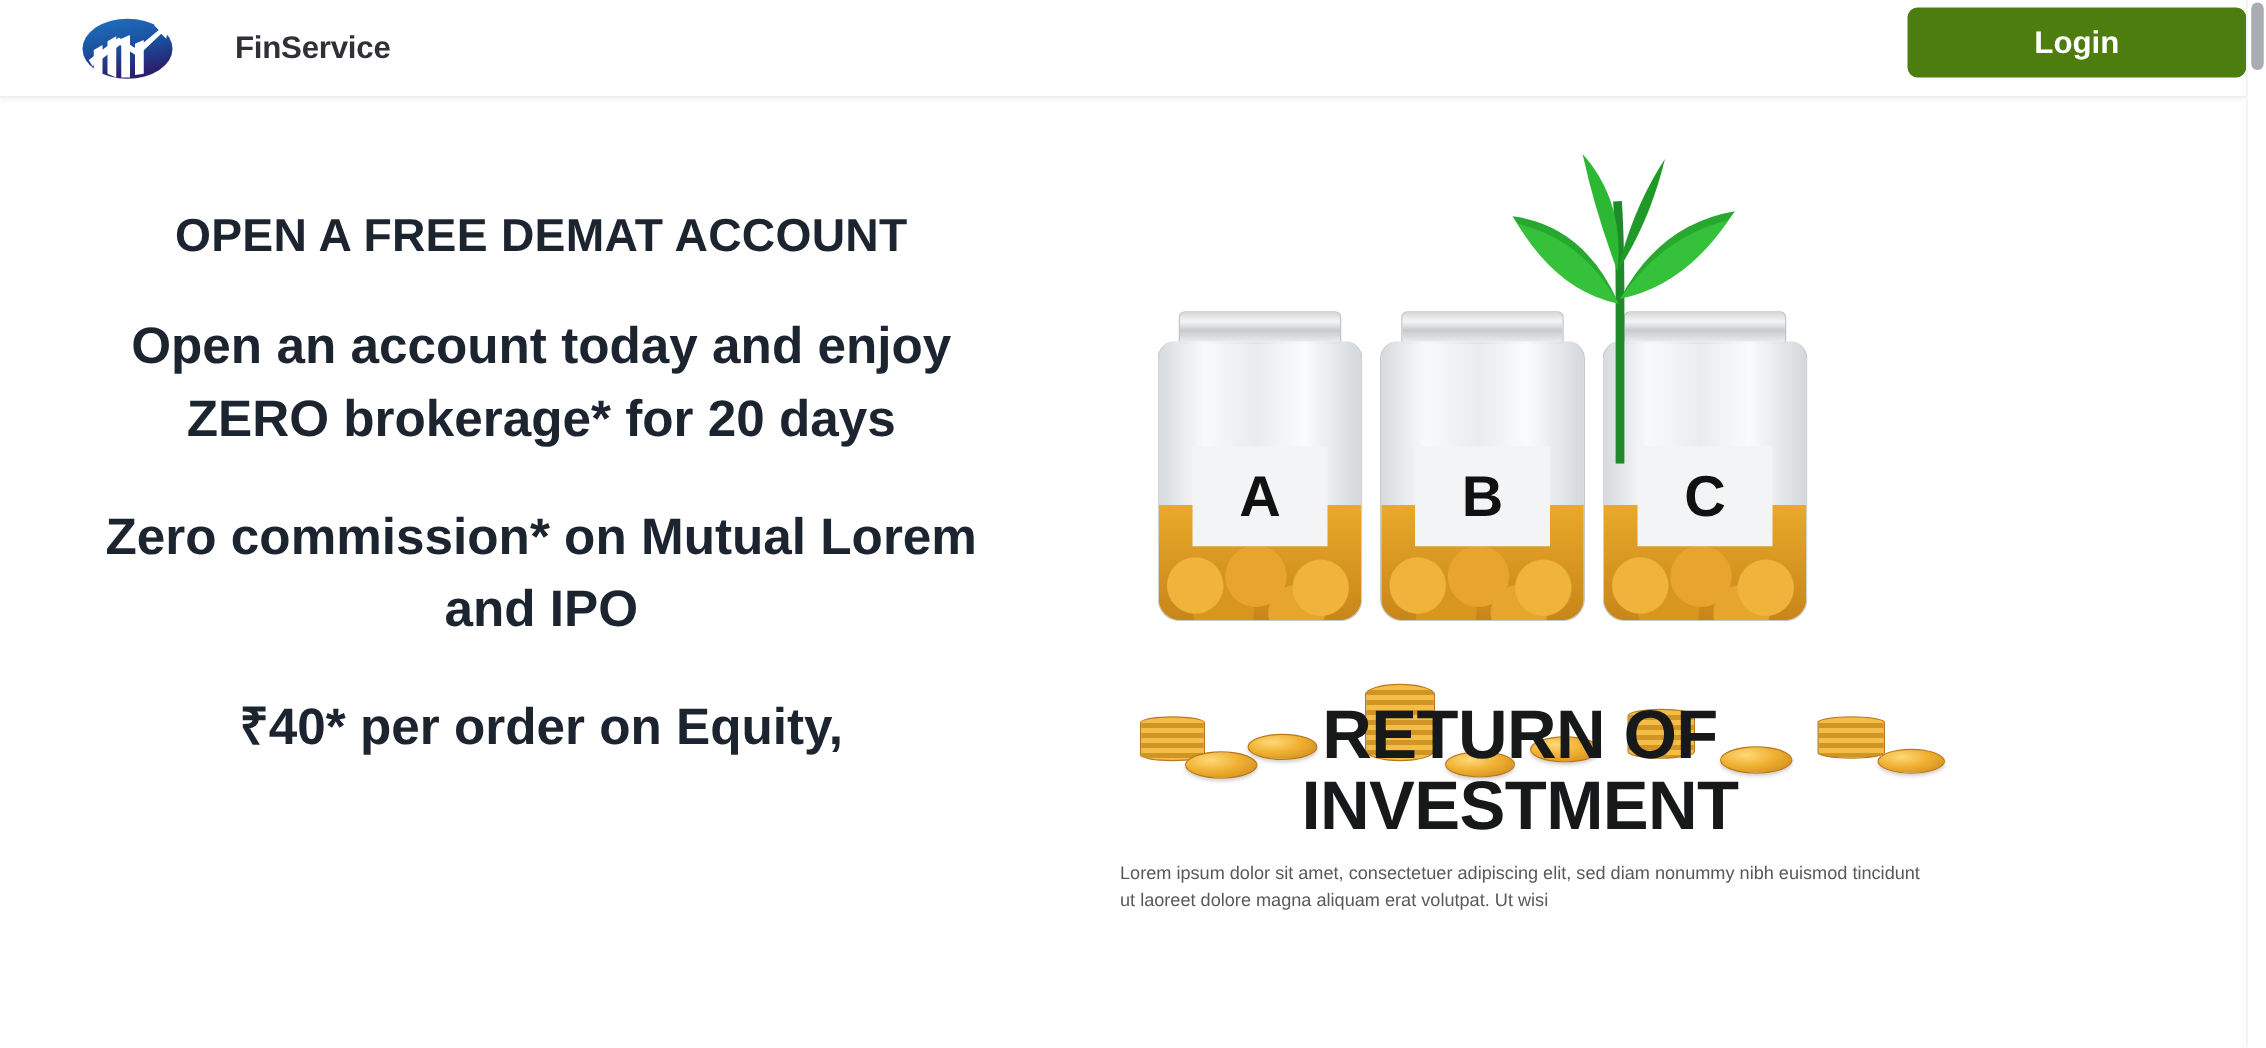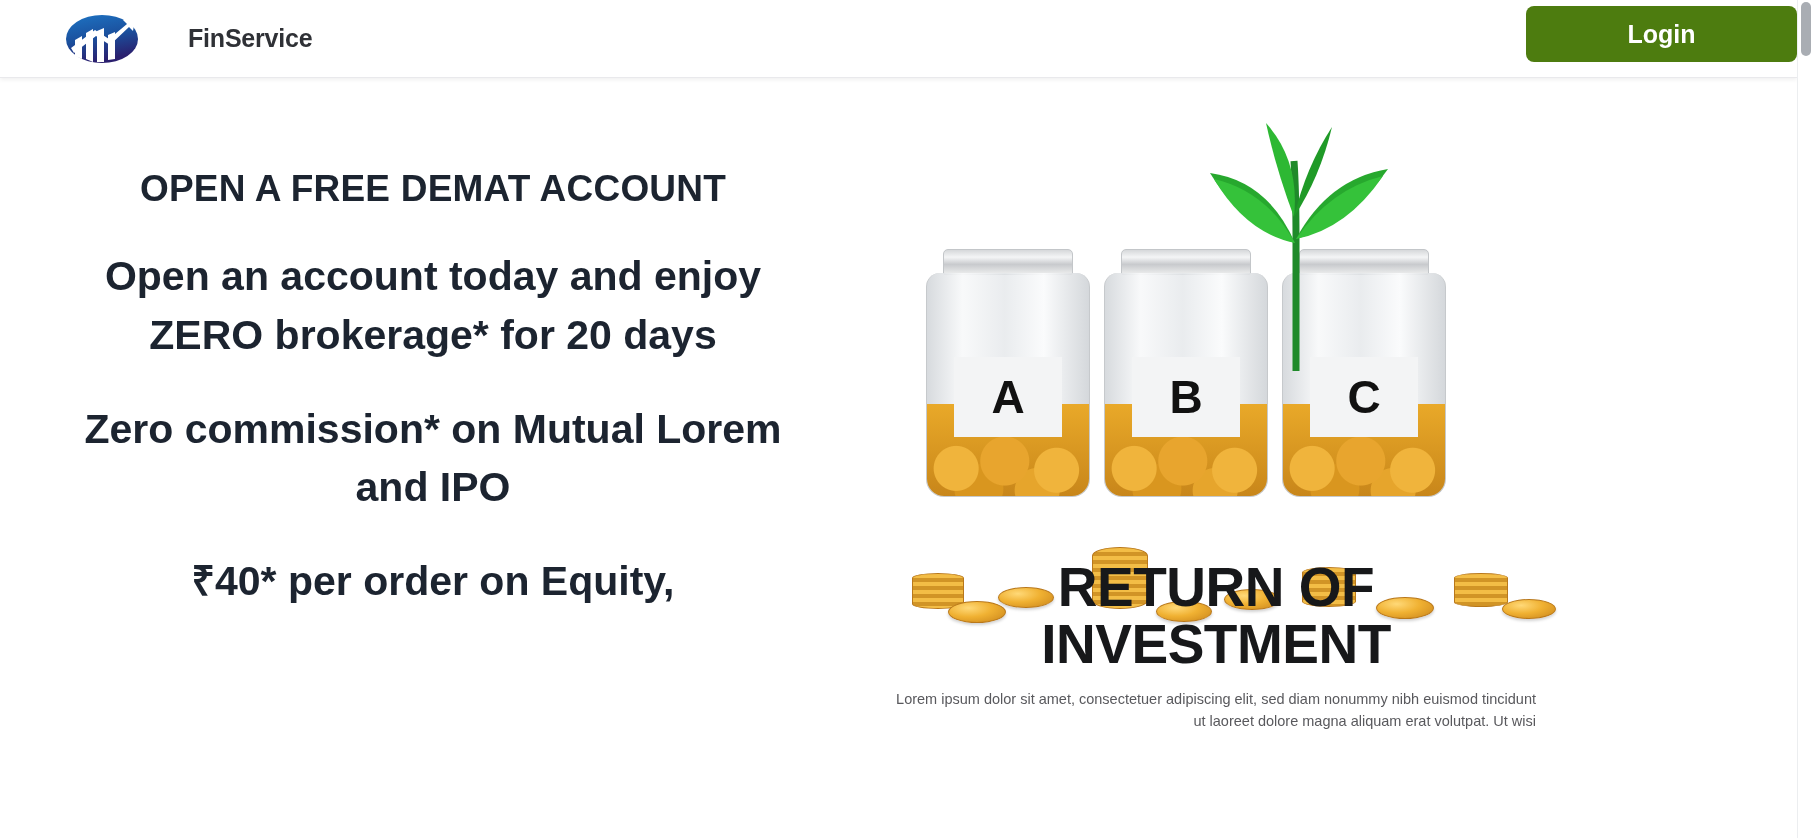--- a/index.html
+++ b/index.html
@@ -267,21 +267,21 @@
     color: #17181a;
     letter-spacing: -0.5px;
     font-family: "Liberation Sans", sans-serif;
   }
 
   .roi-body {
     position: absolute;
     left: 20px;
     top: 570px;
     width: 640px;
-    text-align: right;
+    text-align: left;
     font-size: 14.5px;
     line-height: 1.5;
     color: #59595d;
     font-family: "Liberation Sans", sans-serif;
   }
 
   
   .scrollbar-track {
     position: absolute;
     top: 0; right: 0;

